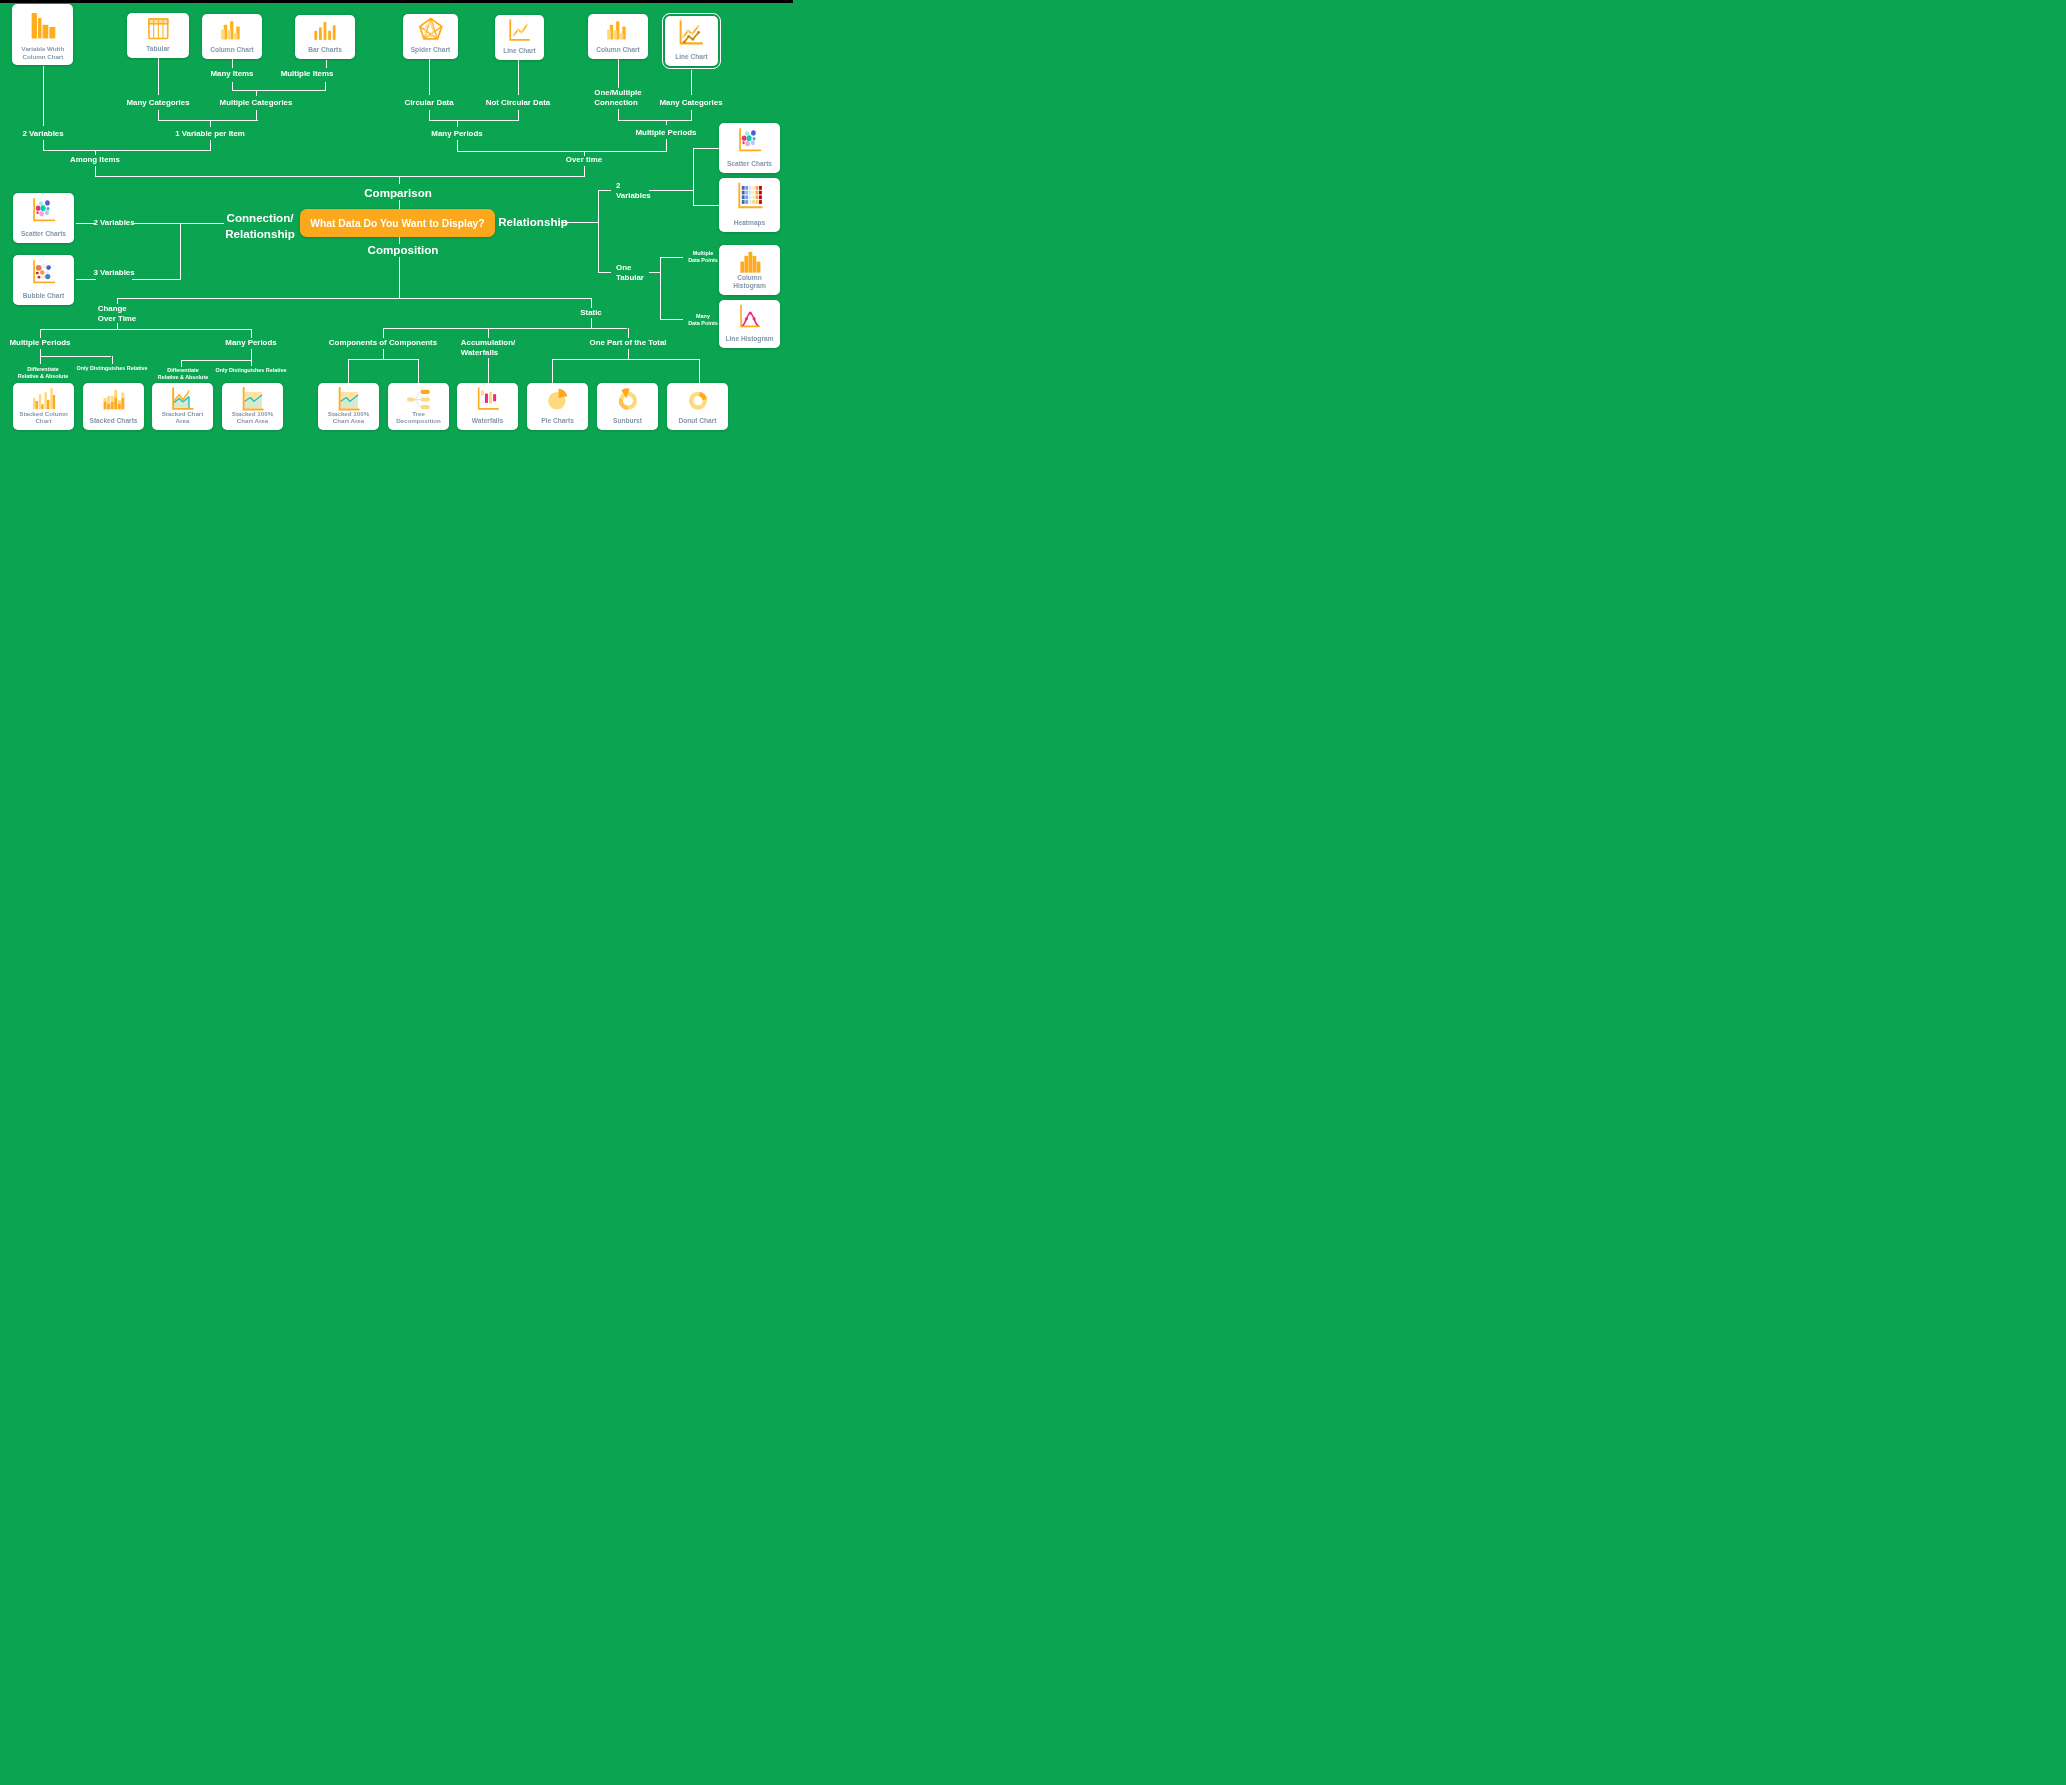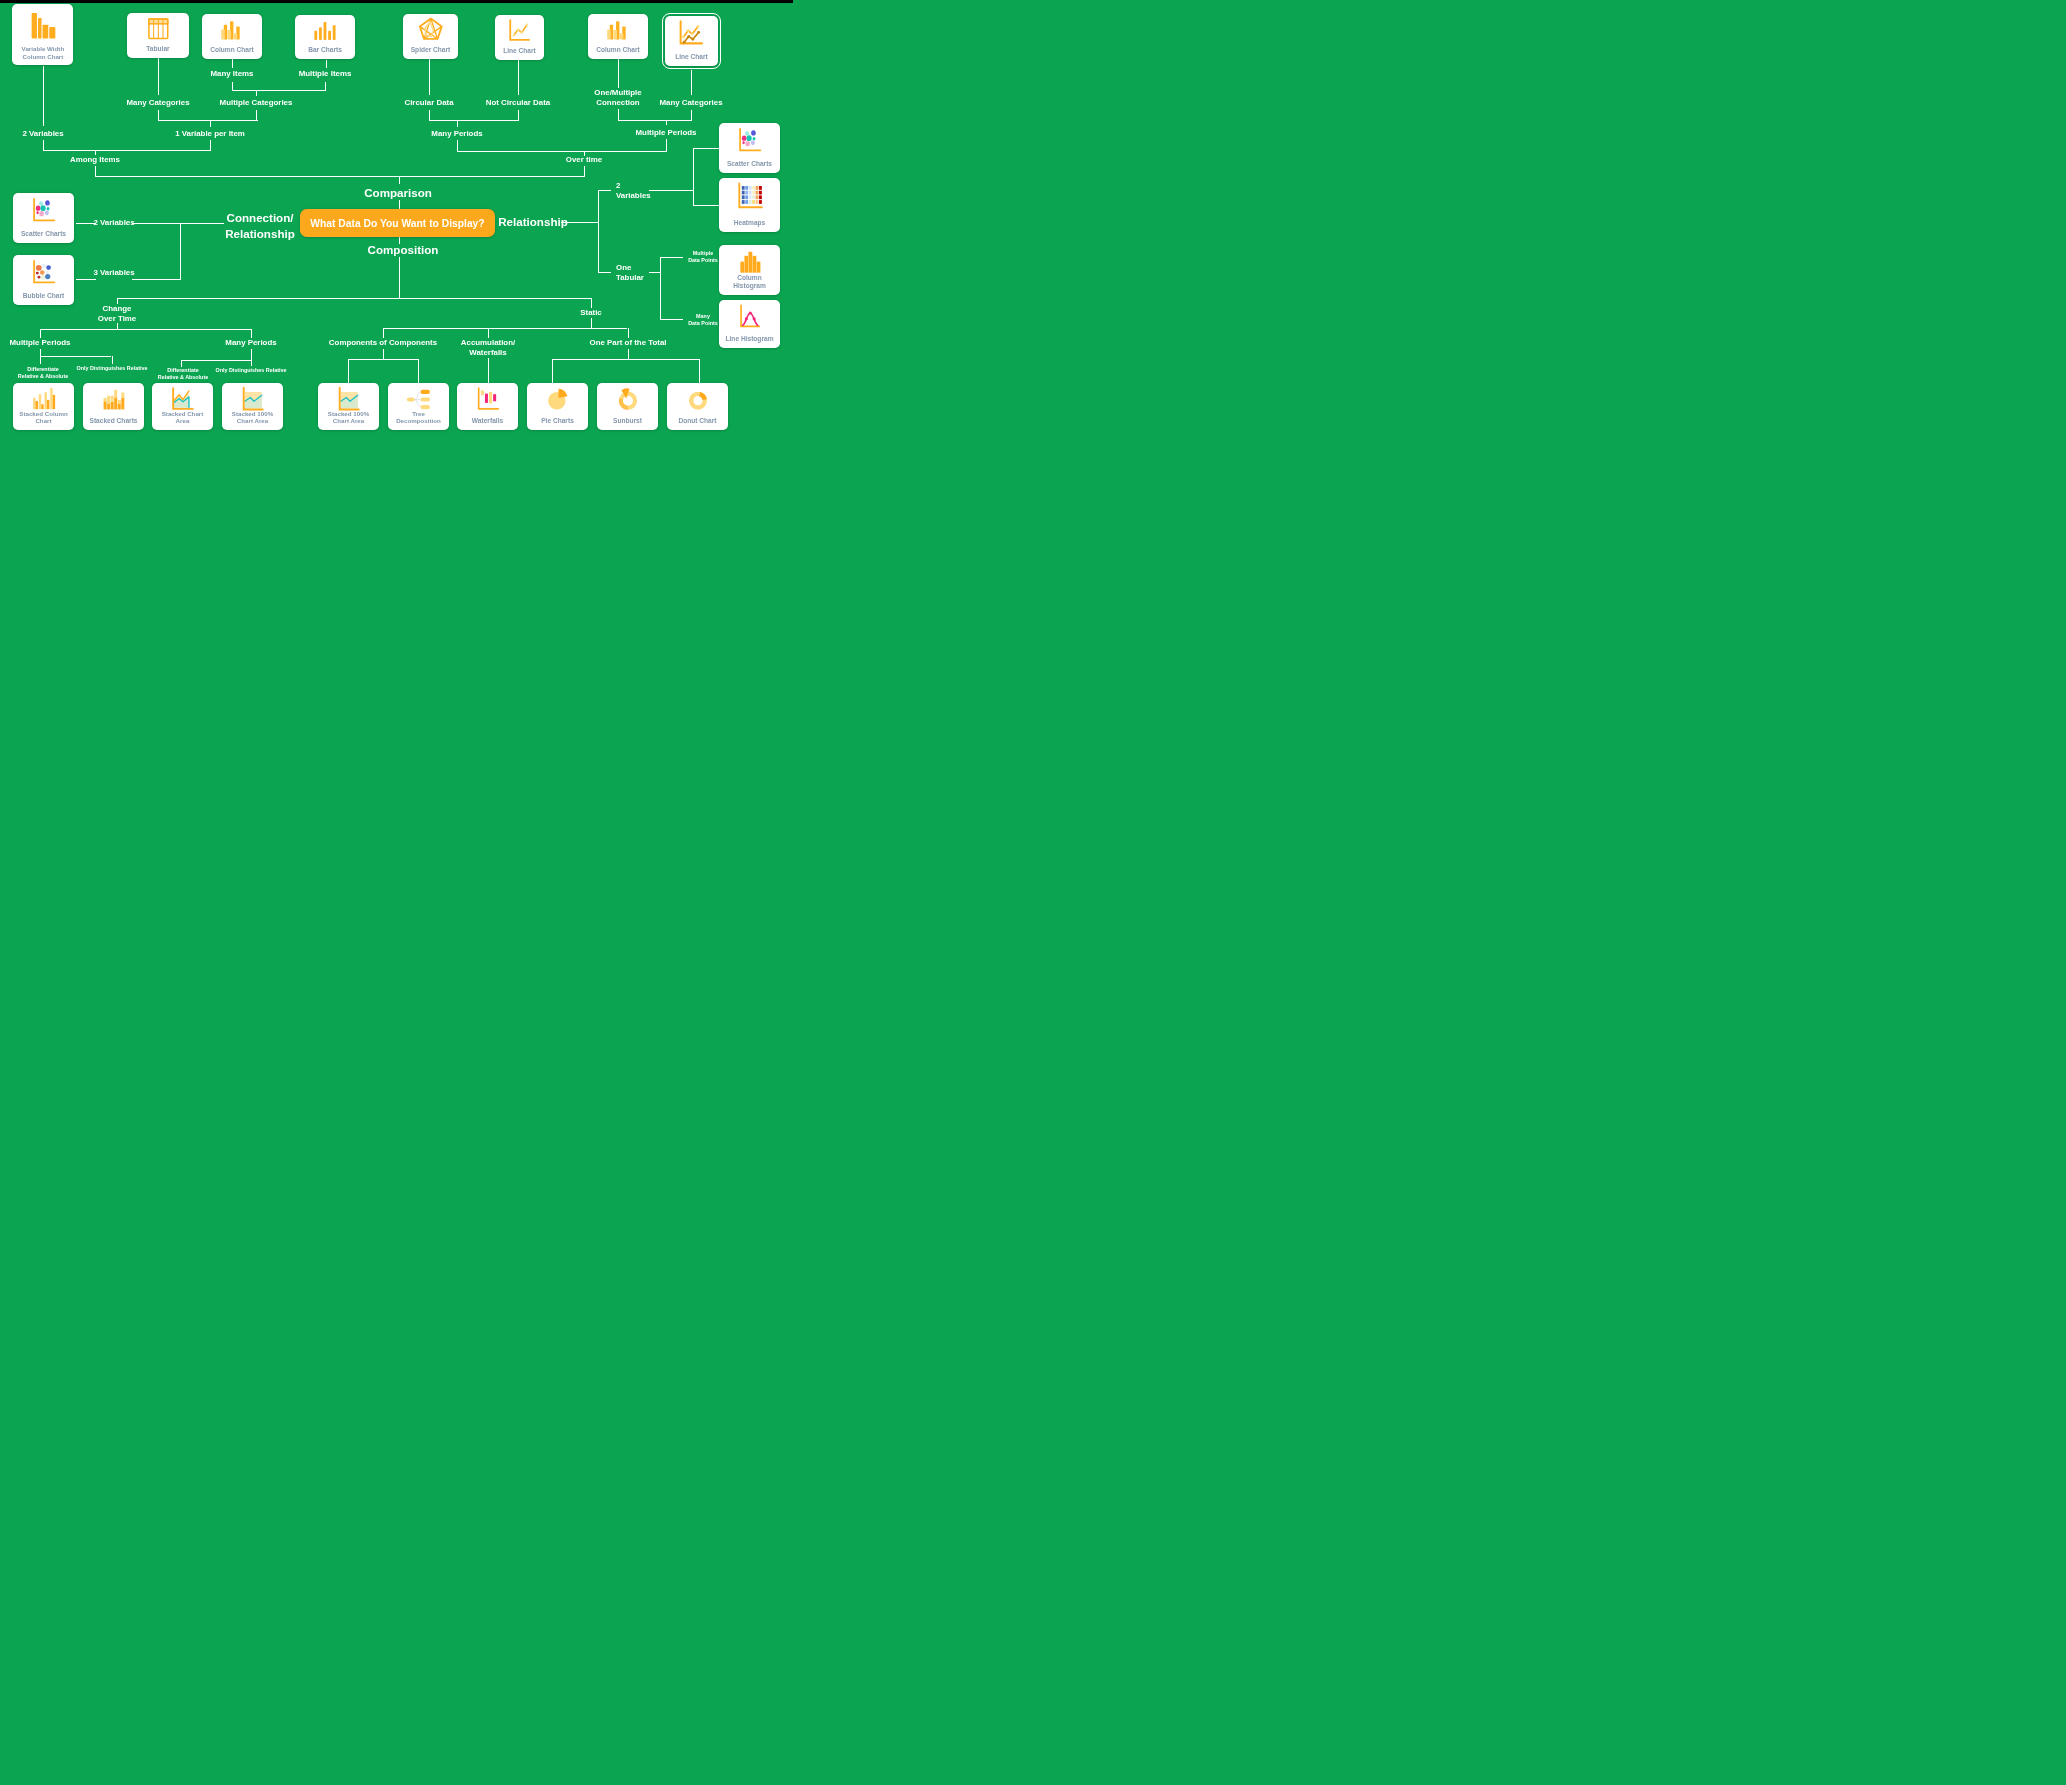--- a/index.html
+++ b/index.html
@@ -9,21 +9,21 @@
   .v{position:absolute;width:1.2px;background:#fff;}
   .h{position:absolute;height:1.2px;background:#fff;}
   .card{position:absolute;background:#fff;border-radius:5px;box-shadow:0 0.8px 2.9px rgba(0,0,0,.18);
         display:flex;flex-direction:column;align-items:center;justify-content:flex-end;}
   .card .icon{position:absolute;top:6%;left:0;right:0;height:58%;display:flex;align-items:center;justify-content:center;}
   .card .icon svg{width:72%;height:100%;}
   .clabel{color:#8497AC;font-weight:bold;font-size:6.6px;line-height:1.22;text-align:center;
           padding:0 3.3px 5px 3.3px;width:100%;box-sizing:border-box;}
   .ring{outline:1.2px solid #fff;outline-offset:2.1px;}
   .node{position:absolute;transform:translate(-50%,-50%);color:#fff;font-weight:bold;font-size:7.9px;
-        white-space:nowrap;text-align:center;line-height:1.25;}
+        white-space:nowrap;text-align:left;line-height:1.25;}
   .nodeL{position:absolute;color:#fff;font-weight:bold;font-size:7.9px;white-space:nowrap;text-align:left;line-height:1.26;}
   .big{position:absolute;transform:translate(-50%,-50%);color:#fff;font-weight:bold;font-size:11.6px;
        white-space:nowrap;text-align:center;line-height:1.38;}
   .small{position:absolute;transform:translateX(-50%);color:#fff;font-weight:bold;font-size:5.4px;
        white-space:nowrap;text-align:center;line-height:1.3;}
   #centerbox{position:absolute;left:300px;top:209px;width:195px;height:28px;background:#FBA81C;
        border-radius:6.6px;display:flex;align-items:center;justify-content:center;
        color:#fff;font-weight:bold;font-size:10.3px;box-shadow:0 0.8px 2.5px rgba(0,0,0,.2);white-space:nowrap;}
 </style>
 </head>
@@ -120,21 +120,21 @@
   <div class="big" style="left:260px;top:226px">
     <span>Connection/</span><br><span>Relationship</span>
   </div>
   <div class="big" style="left:533px;top:222px"><span>Relationship</span></div>
   <div class="big" style="left:403px;top:250px"><span>Composition</span></div>
   <div id="centerbox">
       <span>What Data Do You Want to Display?</span>
     </div>
 
   <div class="node" style="left:232px;top:74px">Many Items</div>
-  <div class="node" style="left:325px;top:74px">Multiple Items</div>
+  <div class="node" style="left:307px;top:74px">Multiple Items</div>
   <div class="node" style="left:158px;top:103px">Many Categories</div>
   <div class="node" style="left:256px;top:103px">Multiple Categories</div>
   <div class="node" style="left:429px;top:103px">Circular Data</div>
   <div class="node" style="left:518px;top:103px">Not Circular Data</div>
   <div class="node" style="left:618px;top:98px">
     <span>One/Multiple</span><br><span>Connection</span>
   </div>
   <div class="node" style="left:691px;top:103px">Many Categories</div>
   <div class="node" style="left:43px;top:134px">2 Variables</div>
   <div class="node" style="left:210px;top:134px">1 Variable per Item</div>

